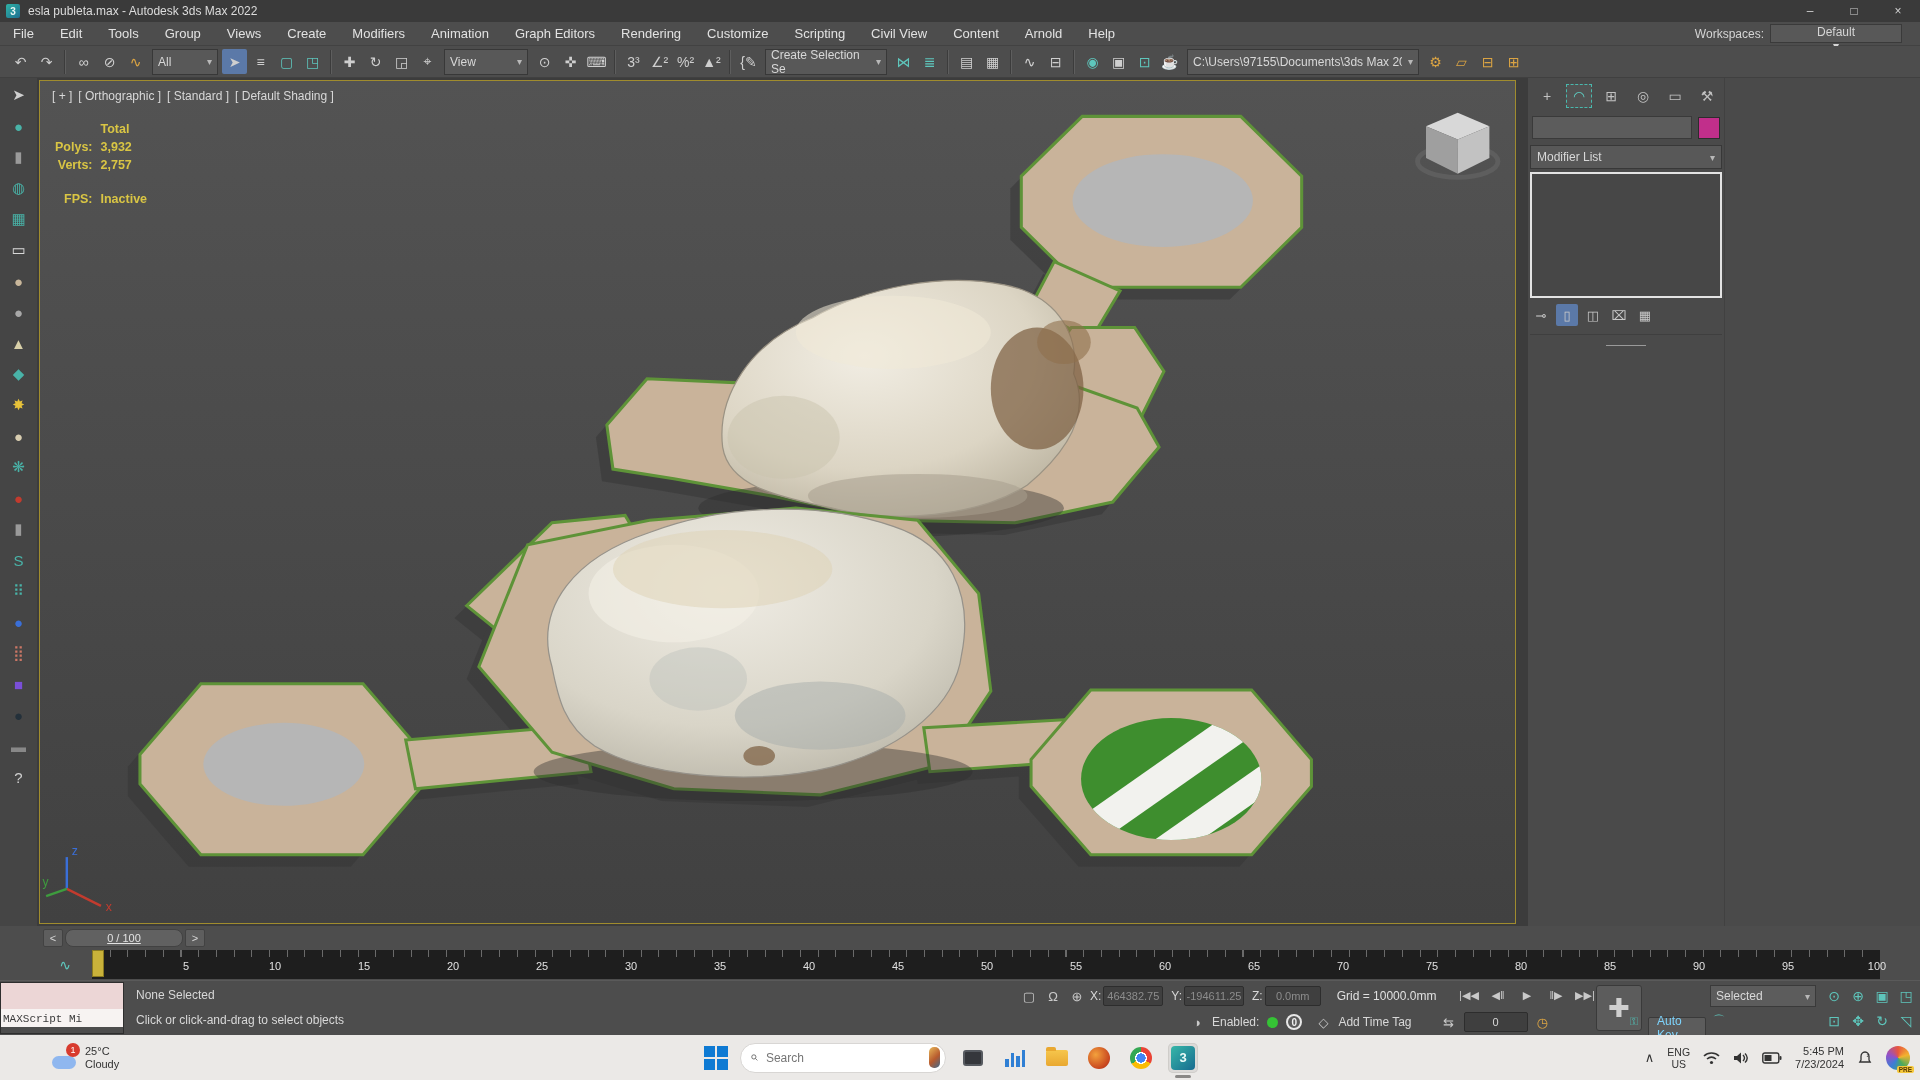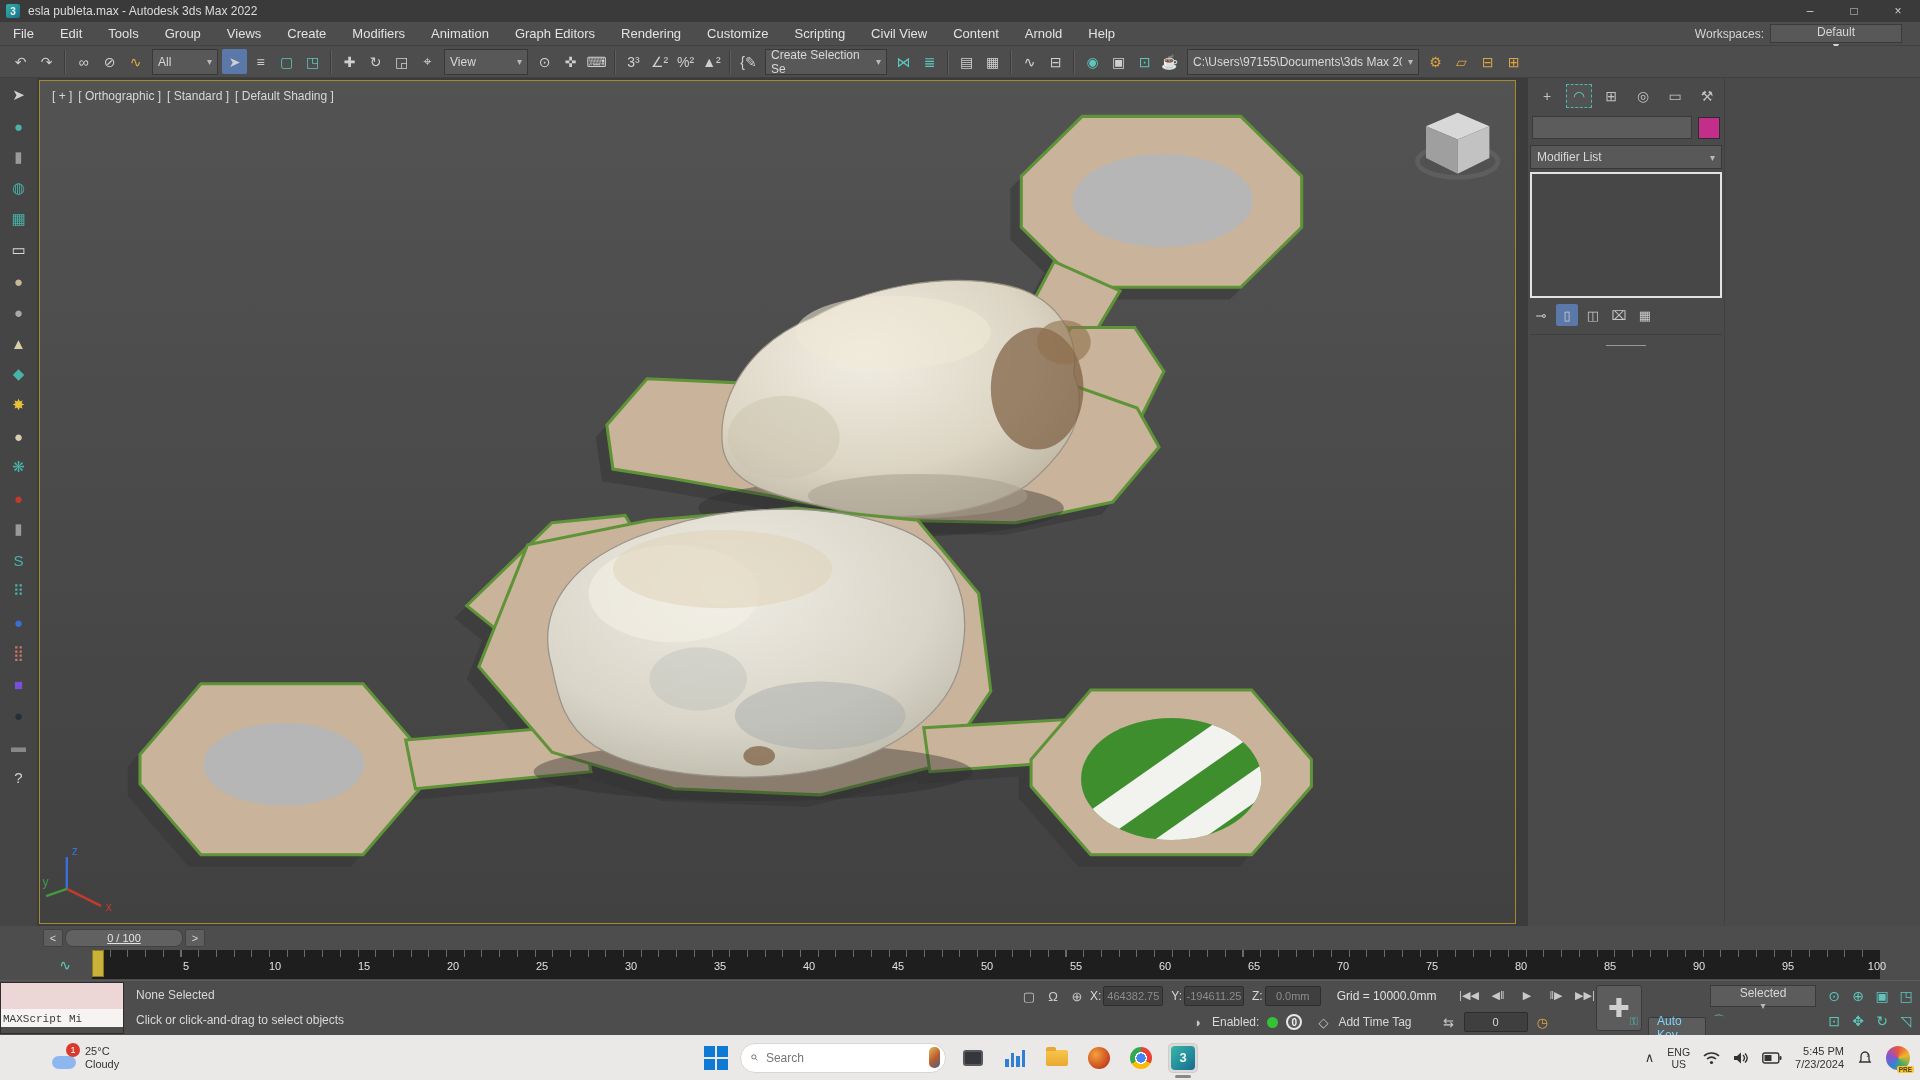--- a/index.html
+++ b/index.html
@@ -81,21 +81,21 @@
   .mxs-pink{height:26px;background:#ecd6d6;}
   .mxs-white{height:18px;background:#f7f3f2;color:#3a3a3a;font-family:"Liberation Mono",monospace;font-size:11px;white-space:nowrap;overflow:hidden;padding:4px 2px;}
   .prompt1{position:absolute;left:136px;top:7px;}
   .prompt2{position:absolute;left:136px;top:32px;}
   .sb{position:absolute;display:flex;align-items:center;}
   .sbicon{width:22px;height:22px;display:flex;align-items:center;justify-content:center;color:#c9c9c9;font-size:13px;}
   .sfield{height:20px;background:#3f3f3f;border:1px solid #2d2d2d;border-radius:2px;color:#8c8c8c;font-size:11px;display:flex;align-items:center;justify-content:center;}
   .sbtn{height:22px;background:#5c5c5c;border:1px solid #3a3a3a;border-radius:2px;color:#7dd3fc;font-size:12px;display:flex;align-items:center;justify-content:center;padding:4px 8px;margin-top:32px;}
   .bigkey{position:absolute;left:1596px;top:4px;width:46px;height:46px;background:#5c5c5c;border:1px solid #3a3a3a;border-radius:3px;color:#cfcfcf;font-size:26px;display:flex;align-items:center;justify-content:center;}
   .bigkey i{position:absolute;right:3px;bottom:2px;font-size:11px;color:#4fc0b6;font-style:normal;}
-  .seldd{width:106px;height:22px;background:#5c5c5c;border:1px solid #3a3a3a;display:flex;align-items:center;justify-content:space-between;padding:0 5px;font-size:12px;flex-direction:column;}
+  .seldd{width:106px;height:22px;background:#5c5c5c;border:1px solid #3a3a3a;display:flex;align-items:center;justify-content:space-between;padding:0 5px;font-size:12px;}
   .navicon{width:24px;height:22px;display:flex;align-items:center;justify-content:center;color:#5ec6bc;font-size:14px;}
   .greendot{width:11px;height:11px;border-radius:50%;background:#35c335;margin:0 4px;}
   .zerobadge{width:16px;height:16px;border-radius:50%;border:2px solid #e8e8e8;background:#5c5c5c;color:#efefef;font-size:10px;display:flex;align-items:center;justify-content:center;font-weight:bold;}
 
   
   .taskbar{height:45px;background:#ebe9e7;display:flex;align-items:center;flex:0 0 auto;color:#3a3a3a;position:relative;}
   .weather{position:absolute;left:52px;display:flex;align-items:center;gap:7px;}
   .wicon{position:relative;width:26px;height:22px;}
   .wcloud{position:absolute;left:0;bottom:0;width:24px;height:13px;background:#8fb7ef;border-radius:8px;}
   .wbadge{position:absolute;right:-2px;top:-4px;width:14px;height:14px;border-radius:50%;background:#d83b2e;color:#fff;font-size:9px;display:flex;align-items:center;justify-content:center;}
@@ -282,20 +282,46 @@
     </div>
 
     <div class="viewport-wrap">
       <div class="viewport">
         <div class="vp-label">
           <span>[ + ]</span>
           <span>[ Orthographic ]</span>
           <span>[ Standard ]</span>
           <span>[ Default Shading ]</span>
         </div>
+        <div class="vp-stats">
+          <table>
+            <tbody>
+                <tr>
+                  <td class="lbl"></td>
+                  <td>Total</td>
+                </tr>
+            <tr>
+                  <td class="lbl">Polys:</td>
+                  <td>3,932</td>
+                </tr>
+            <tr>
+                  <td class="lbl">Verts:</td>
+                  <td>2,757</td>
+                </tr>
+            <tr>
+                  <td class="spacer"></td>
+                  <td></td>
+                </tr>
+            <tr>
+                  <td class="lbl">FPS:</td>
+                  <td>Inactive</td>
+                </tr>
+          </tbody>
+            </table>
+        </div>
 
         <svg class="vpsvg" viewBox="0 0 1210 690" preserveAspectRatio="none">
           <defs>
             <radialGradient id="rock1g" cx="40%" cy="32%" r="80%">
               <stop offset="0" stop-color="#f1ede3"></stop>
                 <stop offset="0.6" stop-color="#dcd5c4"></stop>
                 <stop offset="1" stop-color="#b5ad99"></stop>
             </radialGradient>
             <radialGradient id="rock2g" cx="42%" cy="30%" r="85%">
               <stop offset="0" stop-color="#efece4"></stop>

